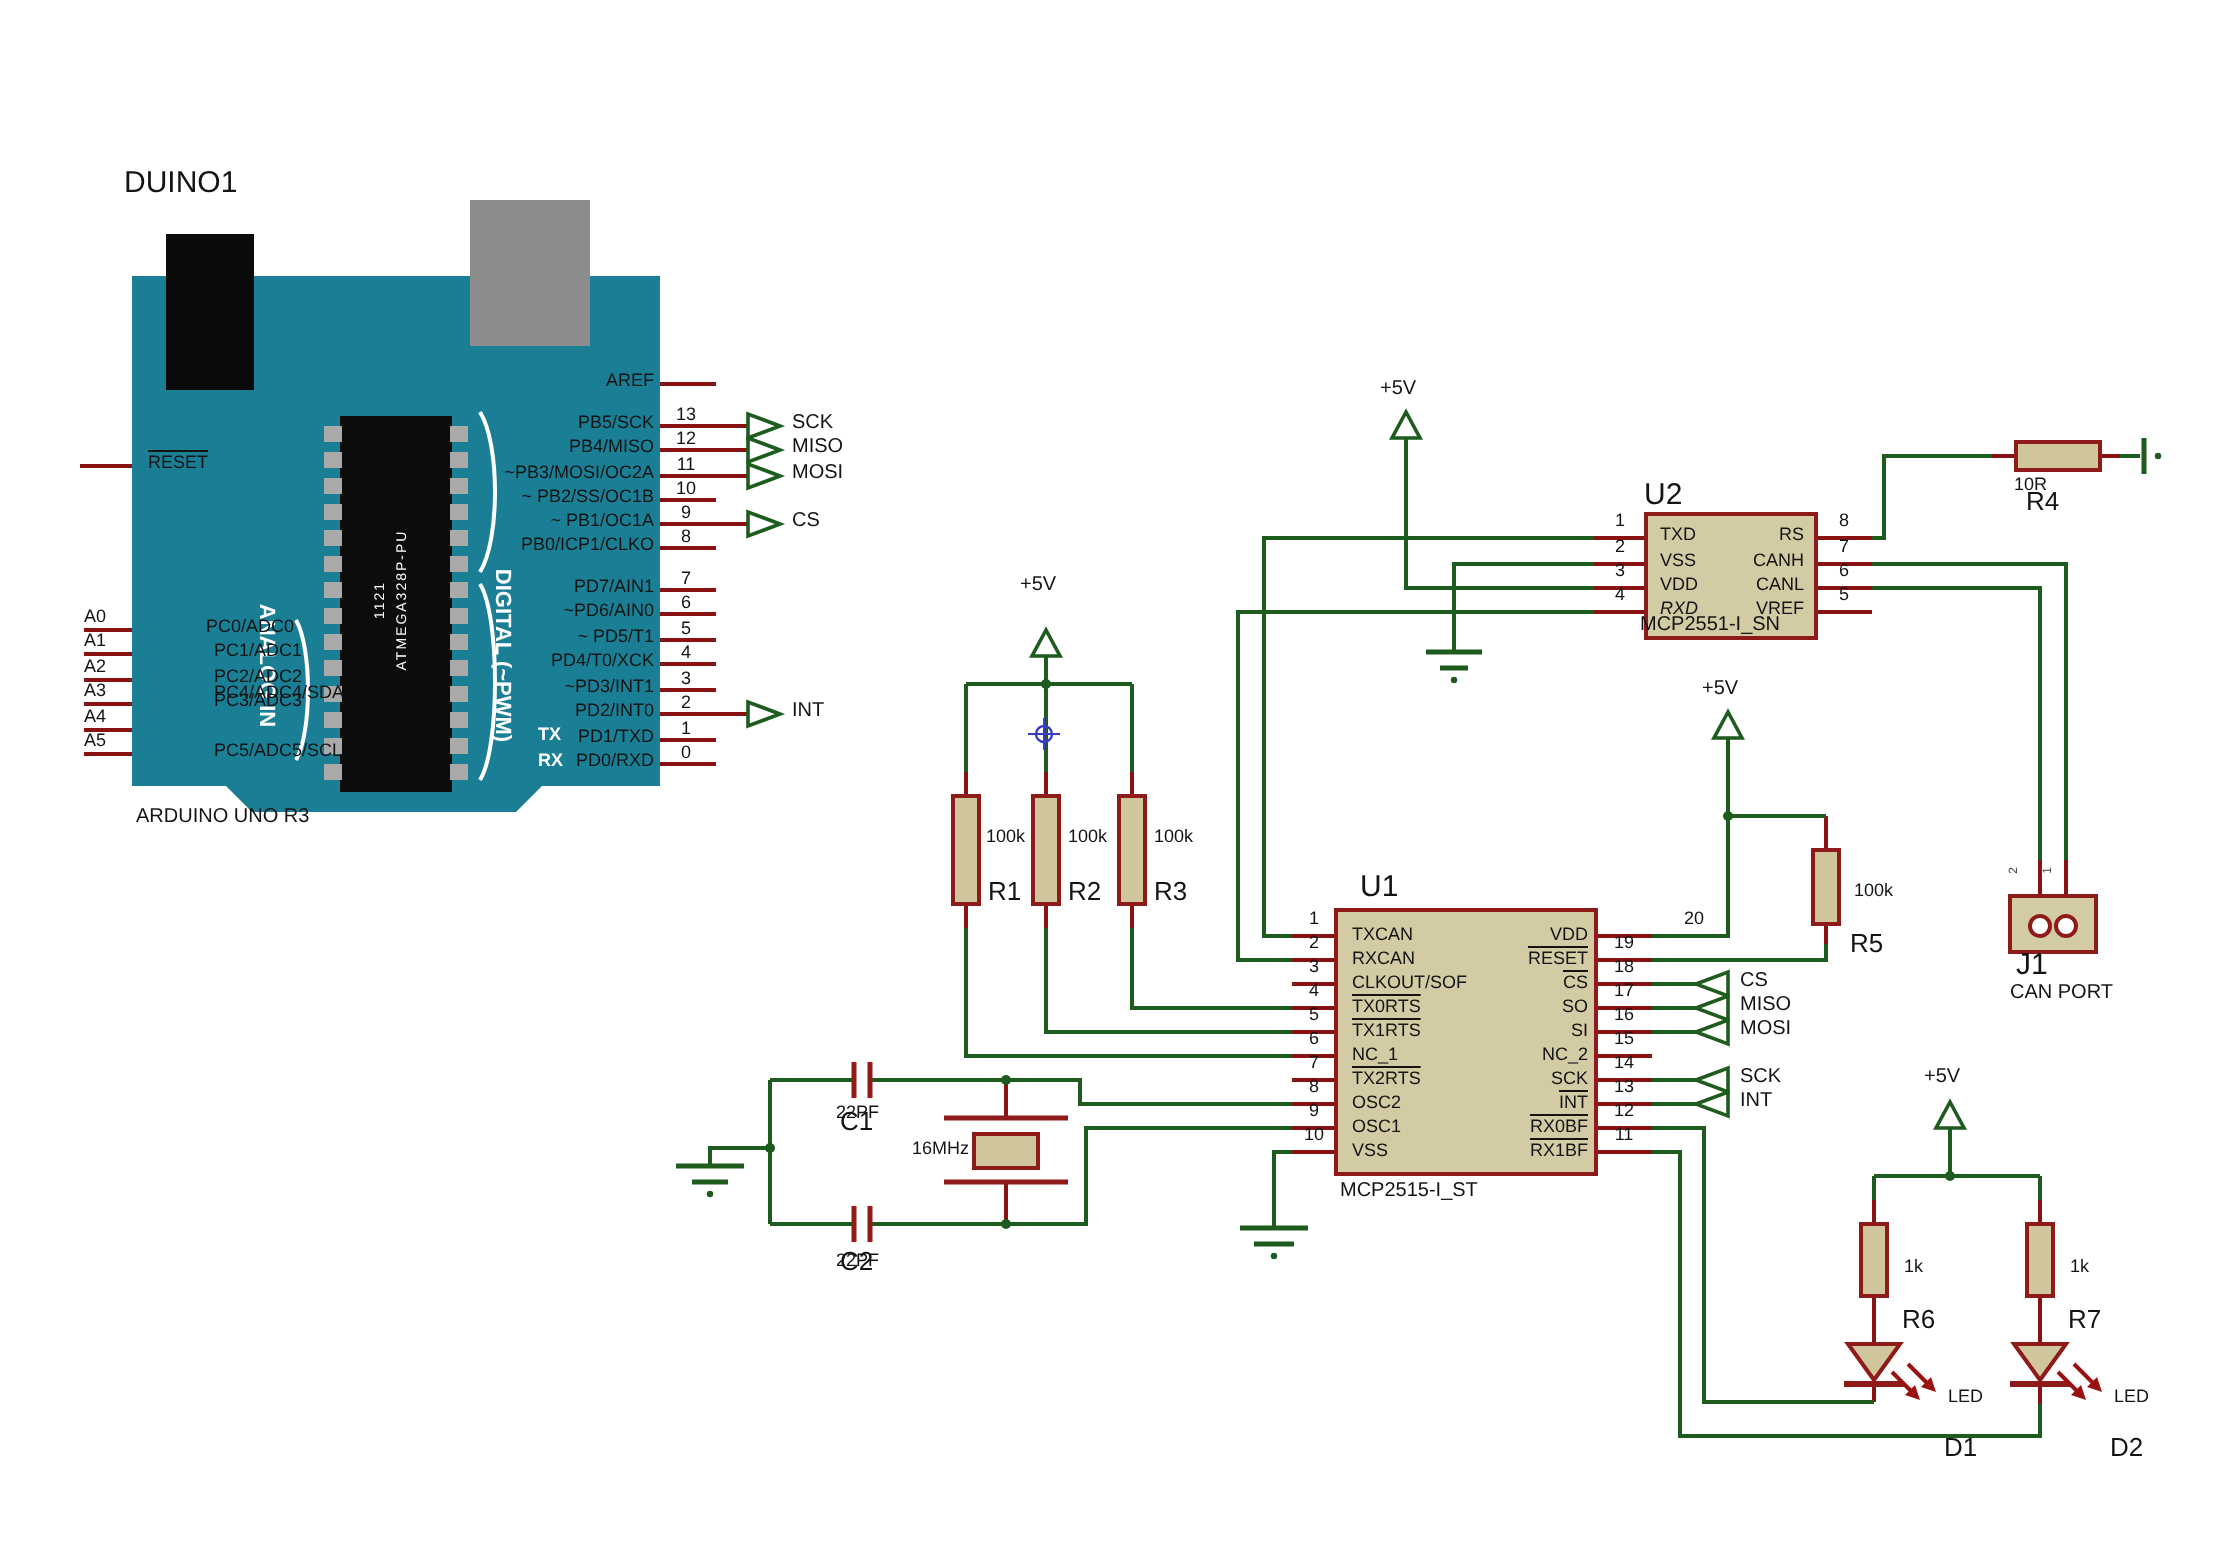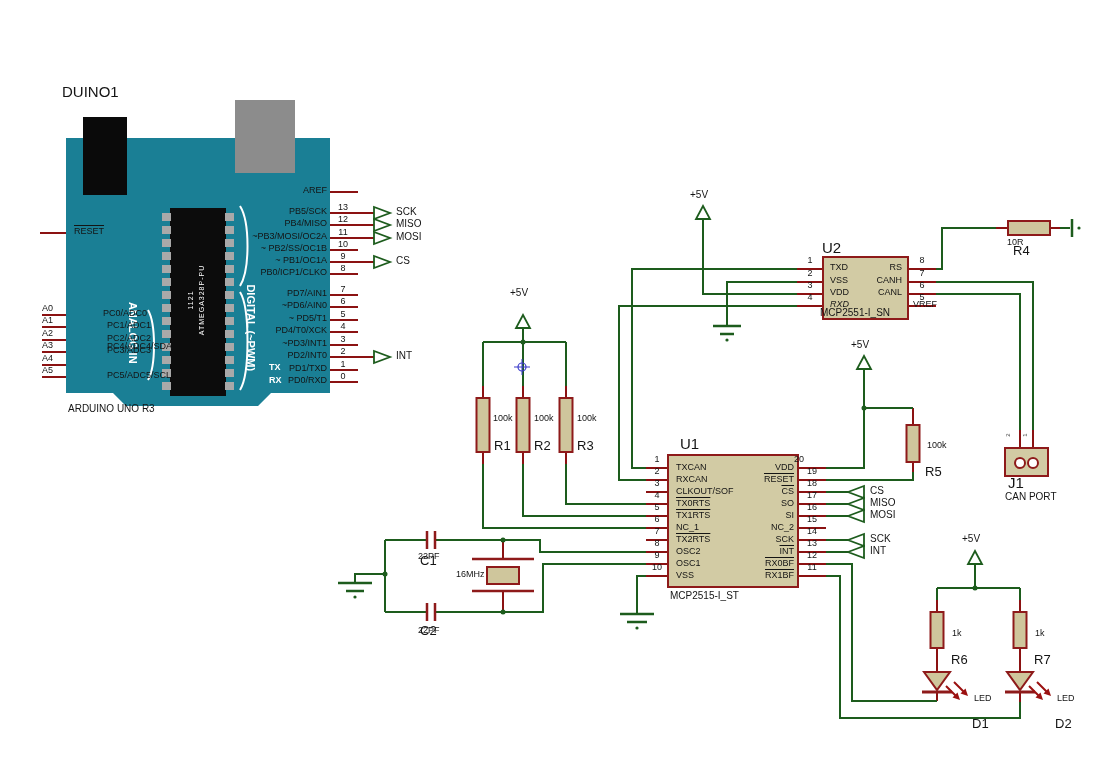--- a/index.html
+++ b/index.html
@@ -307,21 +307,21 @@
 <div class="t right ovl" style="left:712px;top:475px;width:82px;">RESET</div>
 <div class="t right ovl" style="left:712px;top:487px;width:82px;">CS</div>
 <div class="t right" style="left:712px;top:499px;width:82px;">SO</div>
 <div class="t right" style="left:712px;top:511px;width:82px;">SI</div>
 <div class="t right" style="left:712px;top:523px;width:82px;">NC_2</div>
 <div class="t right" style="left:712px;top:535px;width:82px;">SCK</div>
 <div class="t right ovl" style="left:712px;top:547px;width:82px;">INT</div>
 <div class="t right ovl" style="left:712px;top:559px;width:82px;">RX0BF</div>
 <div class="t right ovl" style="left:712px;top:571px;width:82px;">RX1BF</div>
 
-<div class="t center" style="left:788px;top:455px;width:22px;">20</div>
+<div class="t center" style="left:830px;top:455px;width:22px;text-align:right;">20</div>
 <div class="t center" style="left:801px;top:467px;width:22px;">19</div>
 <div class="t center" style="left:801px;top:479px;width:22px;">18</div>
 <div class="t center" style="left:801px;top:491px;width:22px;">17</div>
 <div class="t center" style="left:801px;top:503px;width:22px;">16</div>
 <div class="t center" style="left:801px;top:515px;width:22px;">15</div>
 <div class="t center" style="left:801px;top:527px;width:22px;">14</div>
 <div class="t center" style="left:801px;top:539px;width:22px;">13</div>
 <div class="t center" style="left:801px;top:551px;width:22px;">12</div>
 <div class="t center" style="left:801px;top:563px;width:22px;">11</div>
 
@@ -339,21 +339,21 @@
 <div class="t" style="left:830px;top:288px;">VDD</div>
 <div class="t" style="left:830px;top:300px;font-style:italic;">RXD</div>
 <div class="t center" style="left:800px;top:256px;width:20px;">1</div>
 <div class="t center" style="left:800px;top:269px;width:20px;">2</div>
 <div class="t center" style="left:800px;top:281px;width:20px;">3</div>
 <div class="t center" style="left:800px;top:293px;width:20px;">4</div>
 
 <div class="t right" style="left:845px;top:263px;width:57px;">RS</div>
 <div class="t right" style="left:845px;top:276px;width:57px;">CANH</div>
 <div class="t right" style="left:845px;top:288px;width:57px;">CANL</div>
-<div class="t right" style="left:845px;top:300px;width:57px;margin-left:35px;">VREF</div>
+<div class="t right" style="left:845px;top:300px;width:57px;">VREF</div>
 <div class="t center" style="left:912px;top:256px;width:20px;">8</div>
 <div class="t center" style="left:912px;top:269px;width:20px;">7</div>
 <div class="t center" style="left:912px;top:281px;width:20px;">6</div>
 <div class="t center" style="left:912px;top:293px;width:20px;">5</div>
 
 <div class="t s13" style="left:494px;top:397px;">R1</div>
 <div class="t" style="left:493px;top:414px;">100k</div>
 <div class="t s13" style="left:534px;top:397px;">R2</div>
 <div class="t" style="left:534px;top:414px;">100k</div>
 <div class="t s13" style="left:577px;top:397px;">R3</div>

